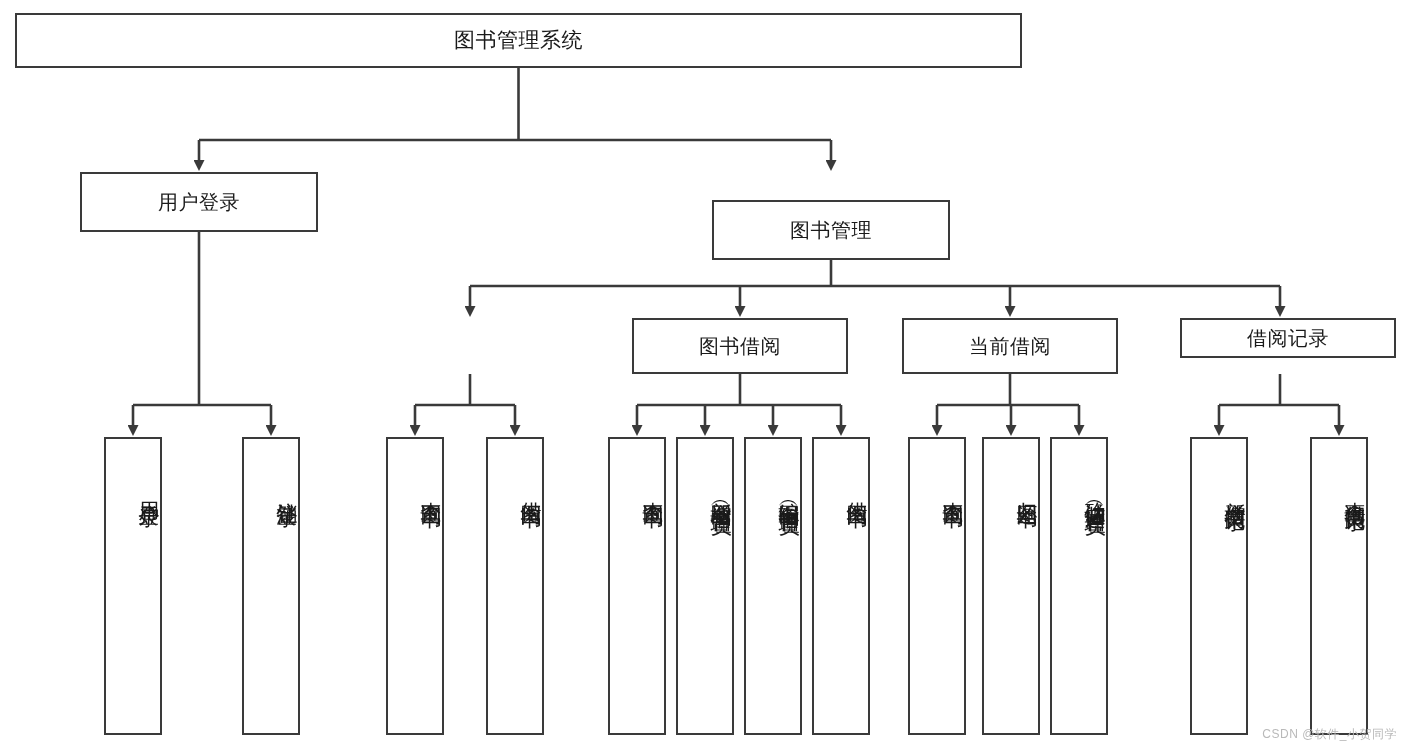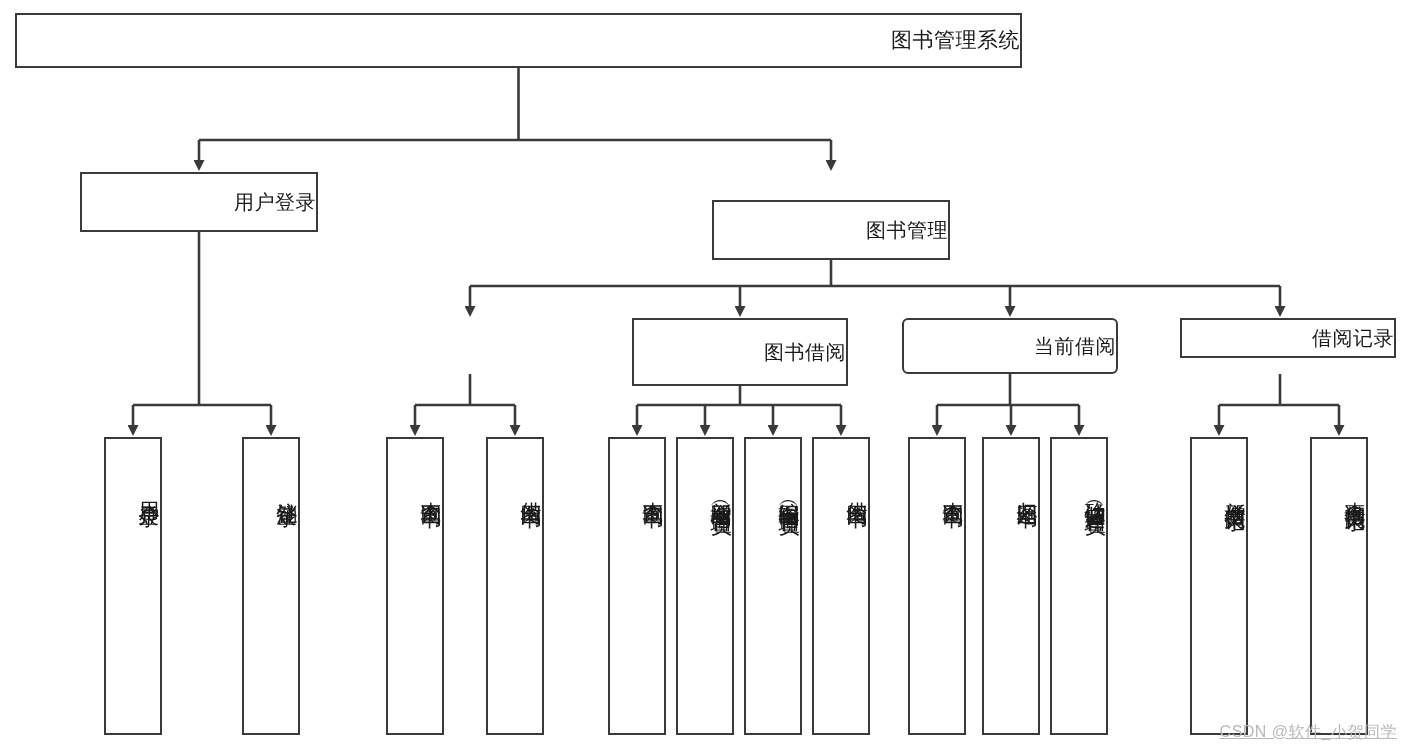--- a/index.html
+++ b/index.html
@@ -2,33 +2,33 @@
 <html><head>
 <meta charset="utf-8">
 <style>
   html,body{margin:0;padding:0;background:#ffffff;}
   body{width:1405px;height:747px;position:relative;overflow:hidden;
        font-family:"Liberation Sans","DejaVu Sans",sans-serif;color:#1a1a1a;}
   #canvas{position:absolute;left:0;top:0;width:1405px;height:747px;}
   svg.wires{position:absolute;left:0;top:0;width:1405px;height:747px;pointer-events:none;}
 
   .node{position:absolute;box-sizing:border-box;background:#fff;
-        border:2px solid #3a3a3a;display:flex;align-items:center;justify-content:flex-end;}
+        border:2px solid #3a3a3a;display:flex;align-items:center;justify-content:center;}
   .node .lbl{font-size:20px;line-height:1.15;letter-spacing:.5px;white-space:nowrap;}
 
   .node.root{border-width:2px;}
   .node.root .lbl{font-size:21px;}
 
   .node.leaf{writing-mode:vertical-rl;text-orientation:upright;
              align-items:flex-start;justify-content:flex-start;padding-top:46px;}
   .node.leaf .lbl{writing-mode:vertical-rl;text-orientation:upright;
                   font-size:21px;line-height:1.05;letter-spacing:2px;white-space:normal;}
 
-  .watermark{position:absolute;right:8px;bottom:4px;color:#b9b9b9;font-size:16px;
-             letter-spacing:.5px;user-select:none;text-decoration:underline;}
+  .watermark{position:absolute;right:8px;bottom:4px;color:#b9b9b9;font-size:12px;
+             letter-spacing:.5px;user-select:none;}
 </style>
 </head>
 <body>
 
 <div id="canvas">
   <svg class="wires" viewBox="0 0 1405 747">
     <defs>
       <marker id="arrow" markerWidth="11" markerHeight="11" refX="1" refY="5.5" orient="auto" markerUnits="userSpaceOnUse">
         <path d="M0,0 L11,5.5 L0,11 Z" fill="#3a3a3a"></path>
       </marker>
@@ -71,24 +71,24 @@
   </svg>
 <div class="node root" style="left: 15px; top: 13px; width: 1007px; height: 55px;">
       <span class="lbl">图书管理系统</span>
     </div>
     <div class="node branch" style="left: 80px; top: 172px; width: 238px; height: 60px;">
       <span class="lbl">用户登录</span>
     </div>
     <div class="node branch" style="left: 712px; top: 172px; width: 238px; height: 60px; margin-top: 28px;">
       <span class="lbl">图书管理</span>
     </div>
-    <div class="node branch" style="left: 632px; top: 318px; width: 216px; height: 68px;">
+    <div class="node branch" style="left: 632px; top: 318px; width: 216px; height: 56px;">
       <span class="lbl">图书借阅</span>
     </div>
-    <div class="node branch" style="left: 902px; top: 318px; width: 216px; height: 56px; border-radius: 6px;">
+    <div class="node branch" style="left: 902px; top: 318px; width: 216px; height: 56px;">
       <span class="lbl">当前借阅</span>
     </div>
     <div class="node branch" style="left: 1132px; top: 318px; width: 216px; height: 40px; margin-left: 48px;">
       <span class="lbl">借阅记录</span>
     </div>
     <div class="node leaf" style="left: 104px; top: 437px; width: 58px; height: 298px;">
       <span class="lbl">用户登录</span>
     </div>
     <div class="node leaf" style="left: 242px; top: 437px; width: 58px; height: 298px;">
       <span class="lbl">注销登录</span>

